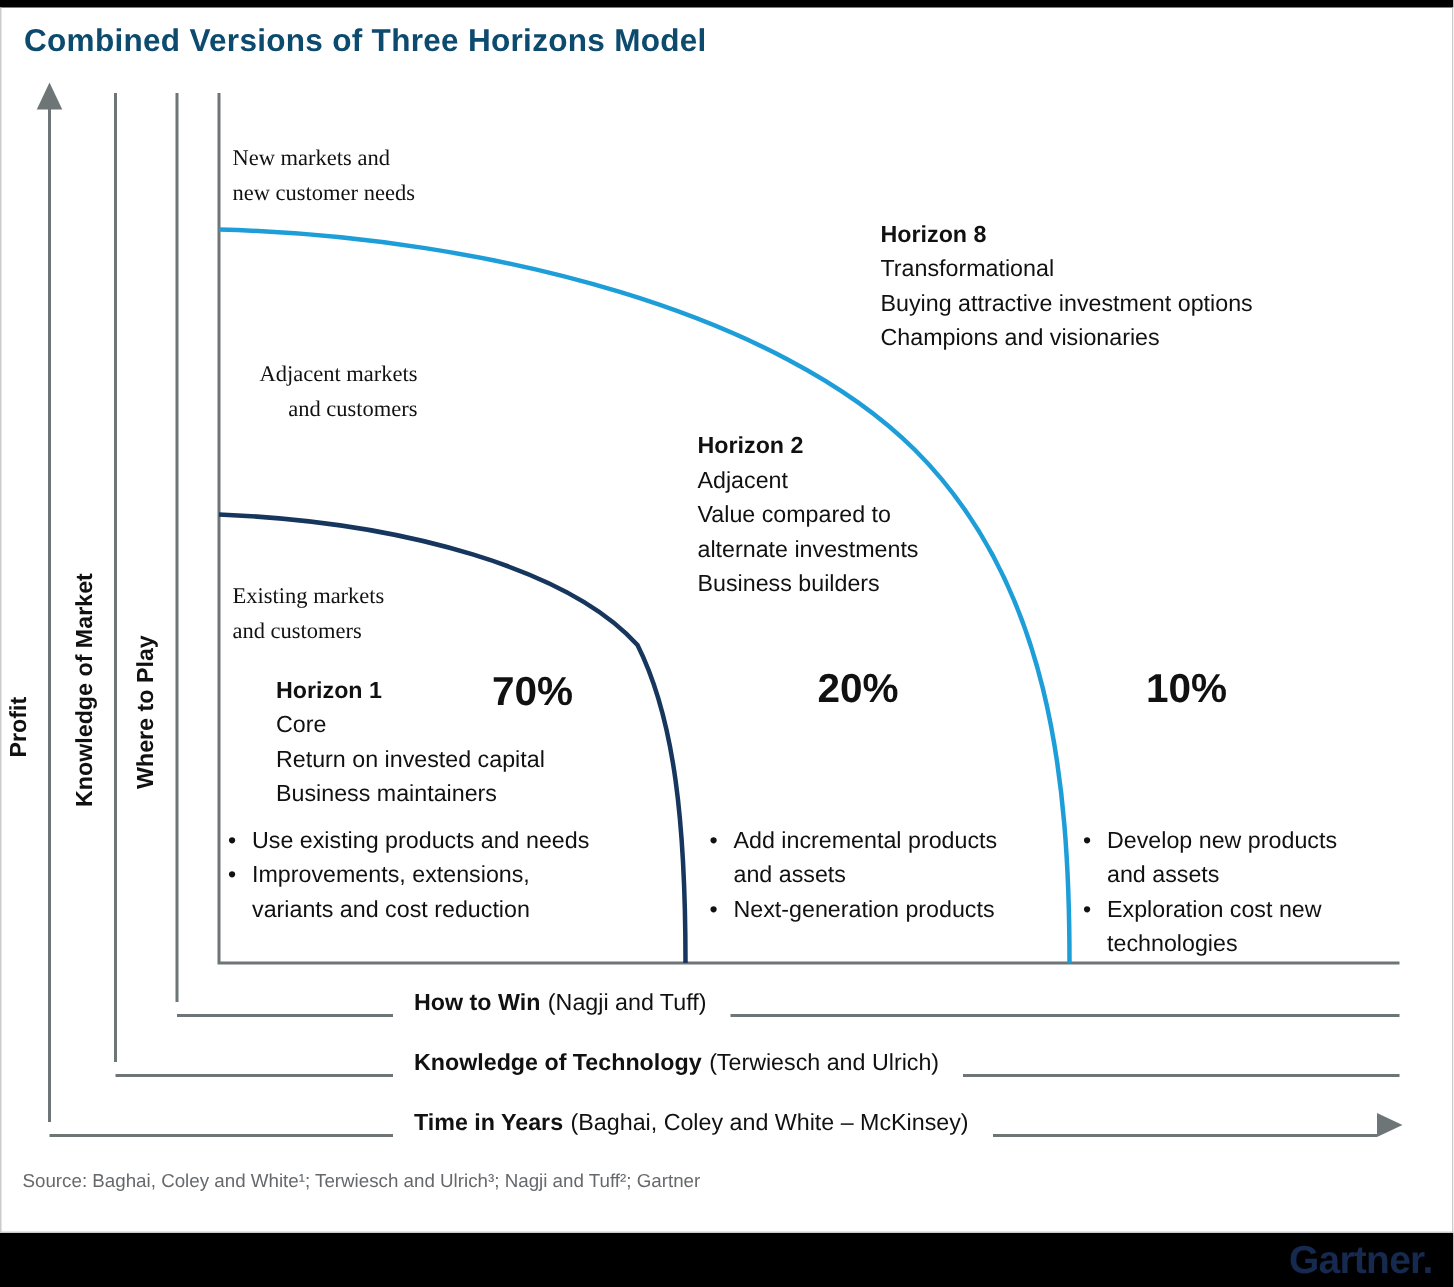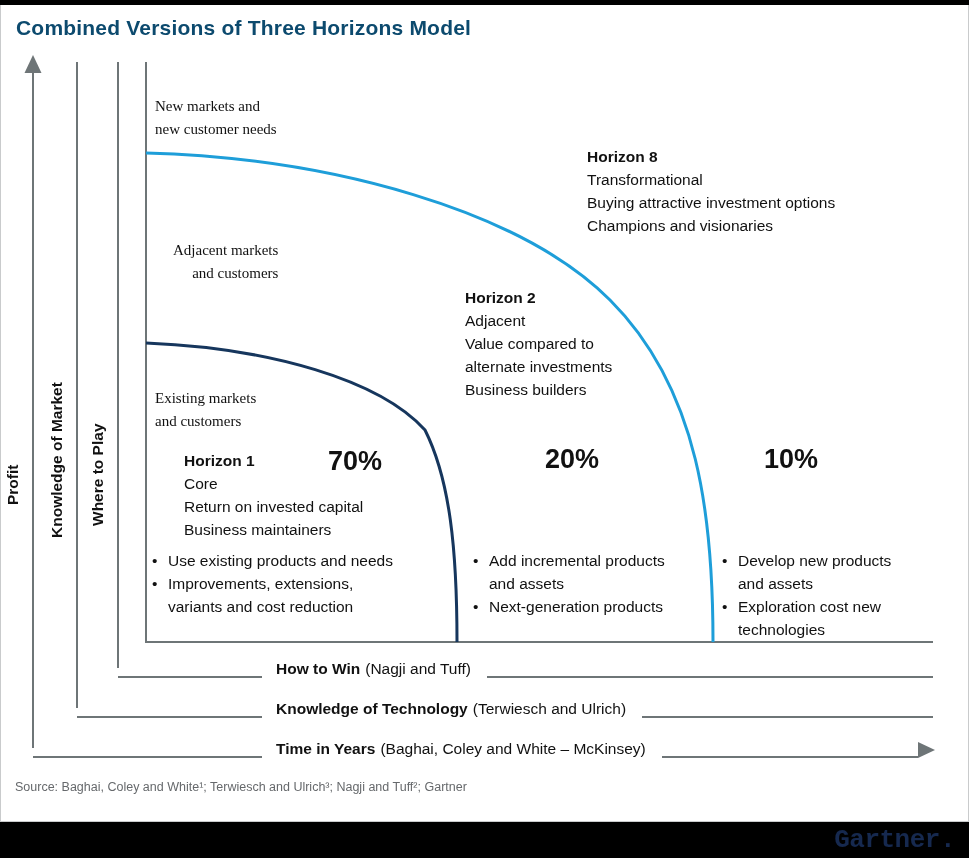--- a/index.html
+++ b/index.html
@@ -31,21 +31,21 @@
   .xrow{position:absolute;height:22px;display:flex;align-items:flex-end;}
   .xrow .seg{height:2px;background:var(--axis);}
   .xrow .seg-left{flex:0 0 auto;margin-right:14px;}
   .xrow .seg-right{flex:1 1 auto;margin-left:16px;}
   .xrow .lbl{white-space:nowrap;font-size:15.5px;}
   .xrow .lbl .b{font-weight:bold;}
   .xrow .lbl .r{margin-left:5px;font-weight:normal;}
   .xrow .tri{flex:0 0 auto;width:0;height:0;border-left:17px solid var(--axis);
              border-top:8px solid transparent;border-bottom:8px solid transparent;}
   .source{position:absolute;left:15px;top:780px;font-size:12.5px;color:var(--source_text);}
-  .footer{position:absolute;left:0;bottom:0;width:969px;height:36px;background:#000;font-family:Liberation Mono, monospace;}
+  .footer{position:absolute;left:0;bottom:0;width:969px;height:36px;background:#000;}
   .logo{position:absolute;right:14px;top:50%;transform:translateY(-50%);
         font-size:26px;font-weight:bold;color:var(--logo_navy);letter-spacing:-.5px;}
 </style>
 </head>
 <body>
 
 <div class="figure">
 
   <div class="topbar"></div>
   <div class="frame"></div>

